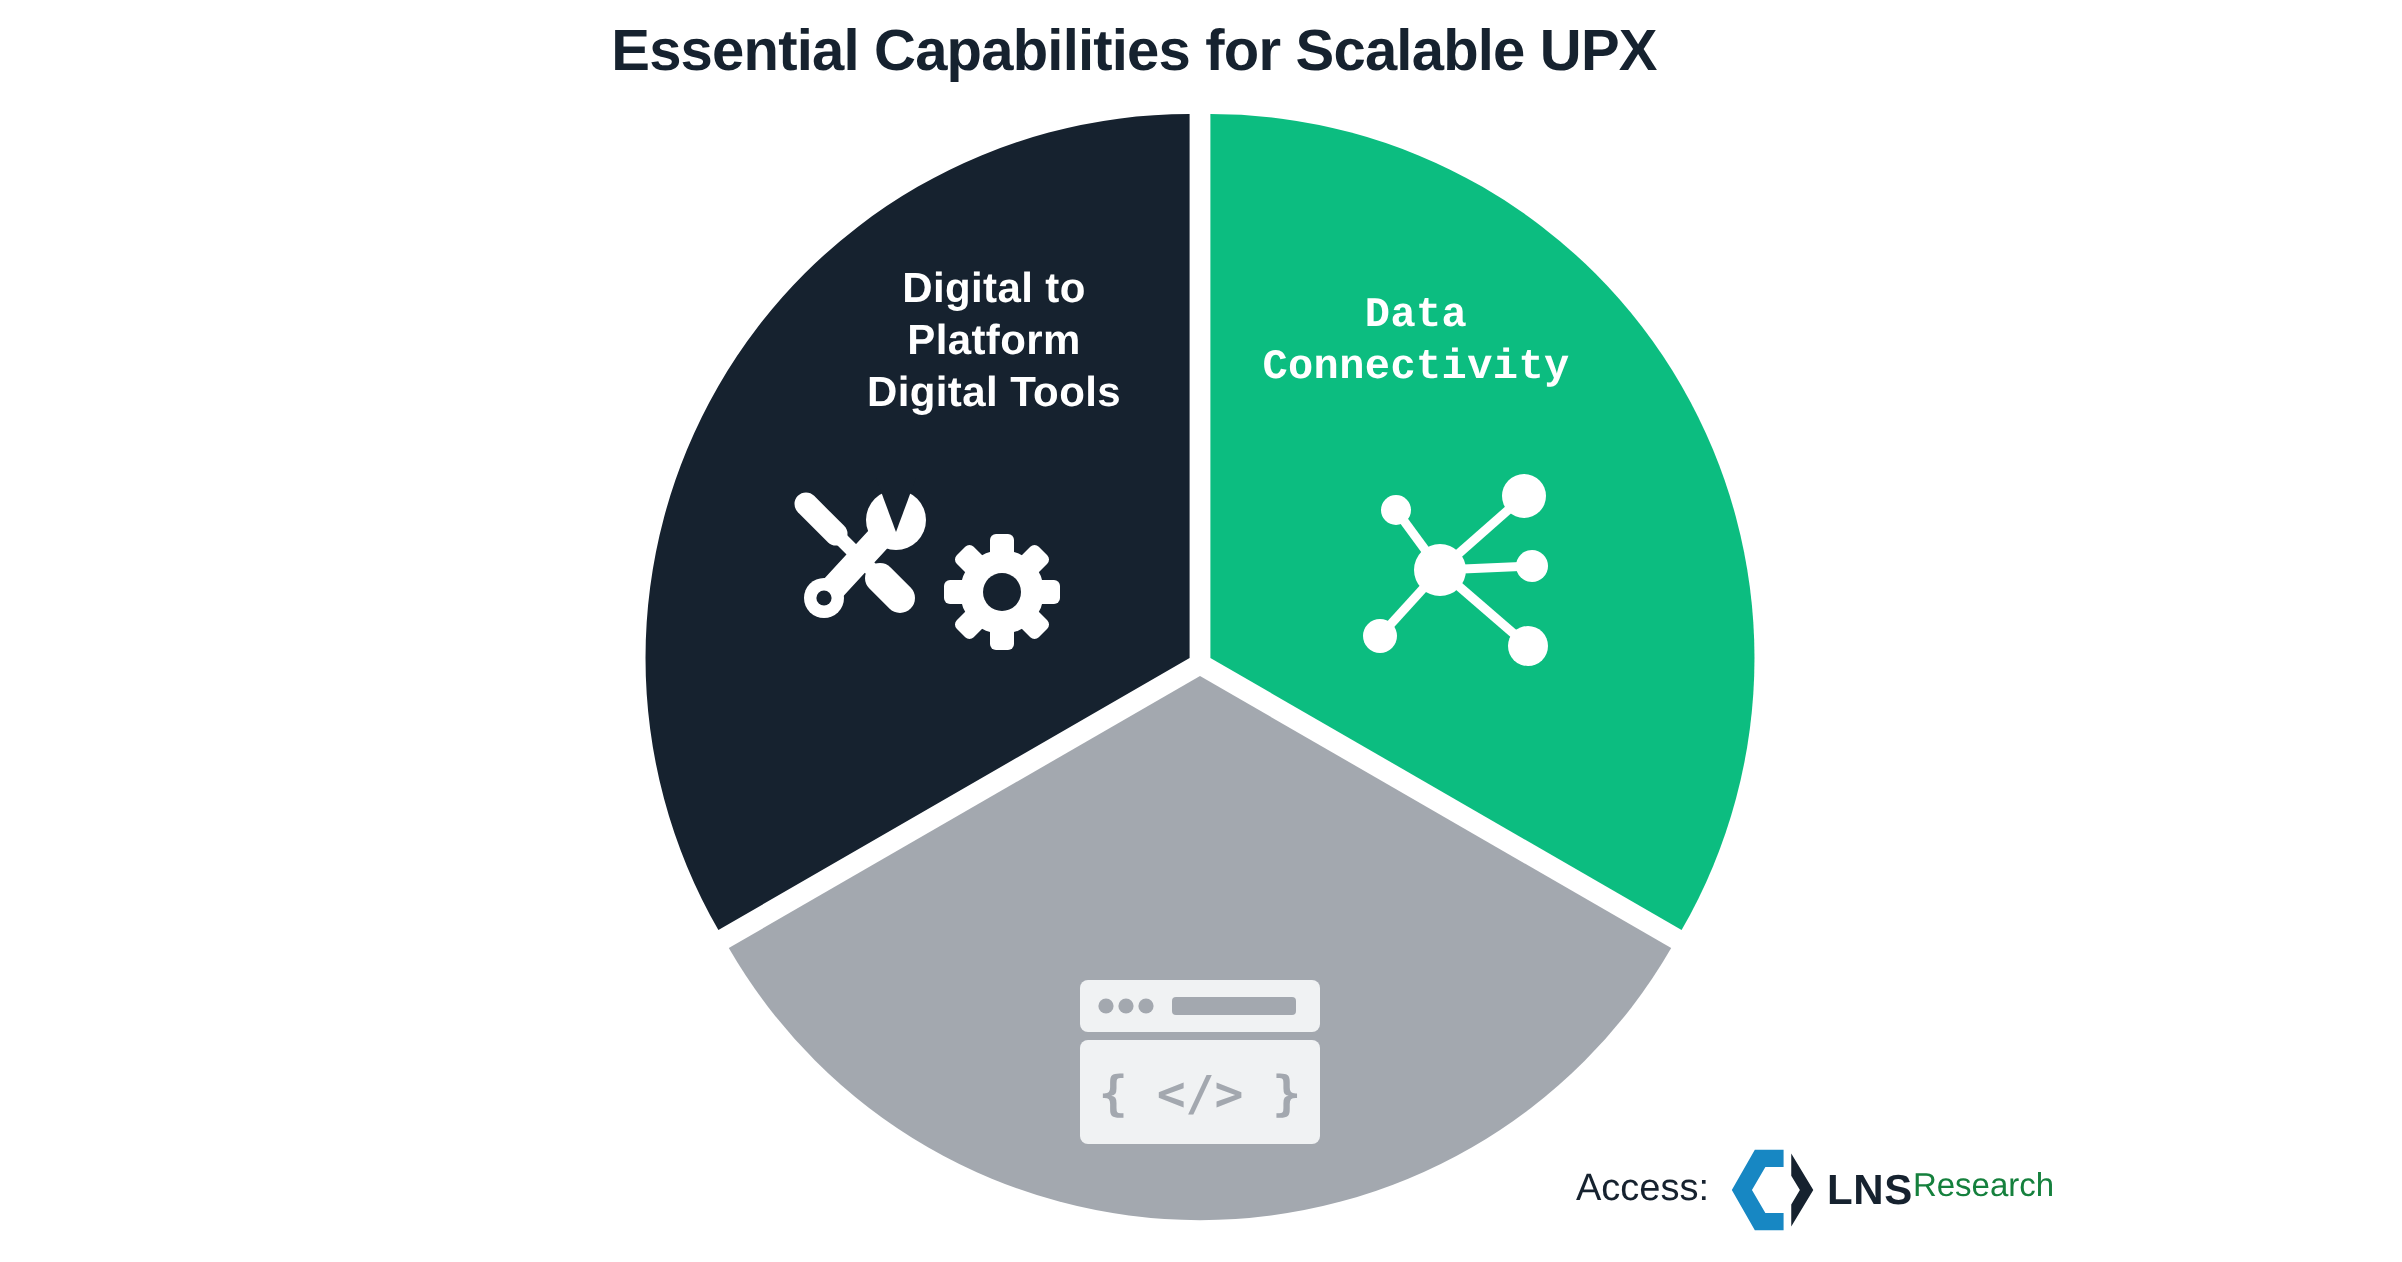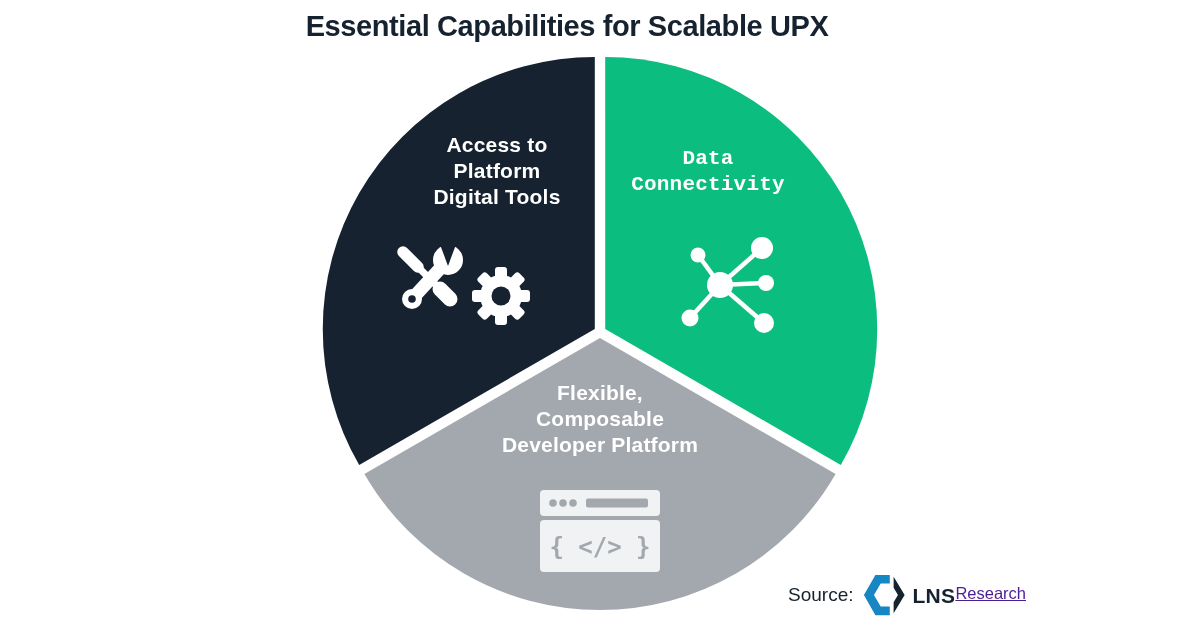--- a/index.html
+++ b/index.html
@@ -59,23 +59,22 @@
   .brand-name {
     font-size: 21px;
     font-weight: 800;
     color: #16222f;
     line-height: 21px;
     letter-spacing: 0.3px;
   }
   .brand-sub {
     font-size: 16.5px;
     font-weight: 400;
-    color: #4c1d95;
+    color: #15803d;
     line-height: 17px;
-    text-decoration: underline;
   }
 </style>
 </head>
 <body>
 
 <div class="stage">
 
   <h1 class="title">Essential Capabilities for Scalable UPX</h1>
 
   <svg class="pie" viewBox="0 0 1201 631" aria-hidden="true">
@@ -127,36 +126,31 @@
       <circle cx="13" cy="13" r="3.8" fill="#a3a8af"></circle>
       <circle cx="23" cy="13" r="3.8" fill="#a3a8af"></circle>
       <circle cx="33" cy="13" r="3.8" fill="#a3a8af"></circle>
       <rect x="46" y="8.5" width="62" height="9" rx="2" fill="#a3a8af"></rect>
       <rect x="0" y="30" width="120" height="52" rx="4" fill="#f0f2f3"></rect>
       <text x="60" y="65" text-anchor="middle" font-family="DejaVu Sans Mono, monospace" font-size="24" font-weight="bold" fill="#a3a8af">{ &lt;/&gt; }</text>
     </g>
   </svg>
 
   <div class="seg-label label-tools">
-    <div>Access to</div>
+    <div>Digital to</div>
     <div>Platform</div>
     <div>Digital Tools</div>
   </div>
   <div class="seg-label label-data">
     <div>Data</div>
     <div>Connectivity</div>
   </div>
-  <div class="seg-label label-devplat">
-    <div>Flexible,</div>
-    <div>Composable</div>
-    <div>Developer Platform</div>
-  </div>
 
   <div class="source-row">
-    <span class="source-label">Source:</span>
+    <span class="source-label">Access:</span>
     <svg class="logo-icon" viewBox="0 0 48 48" aria-hidden="true">
       <path d="M 29 3 L 14 3 L 2 24 L 14 45 L 29 45 L 29 36 L 19.5 36 L 12.5 24 L 19.5 12 L 29 12 Z" fill="#1787c3"></path>
       <path d="M 33 5 L 44.5 24 L 33 43 L 33 31.5 L 37.5 24 L 33 16.5 Z" fill="#16222f"></path>
     </svg>
     <div class="brand">
       <div class="brand-name">LNS</div>
       <div class="brand-sub">Research</div>
     </div>
   </div>
 

